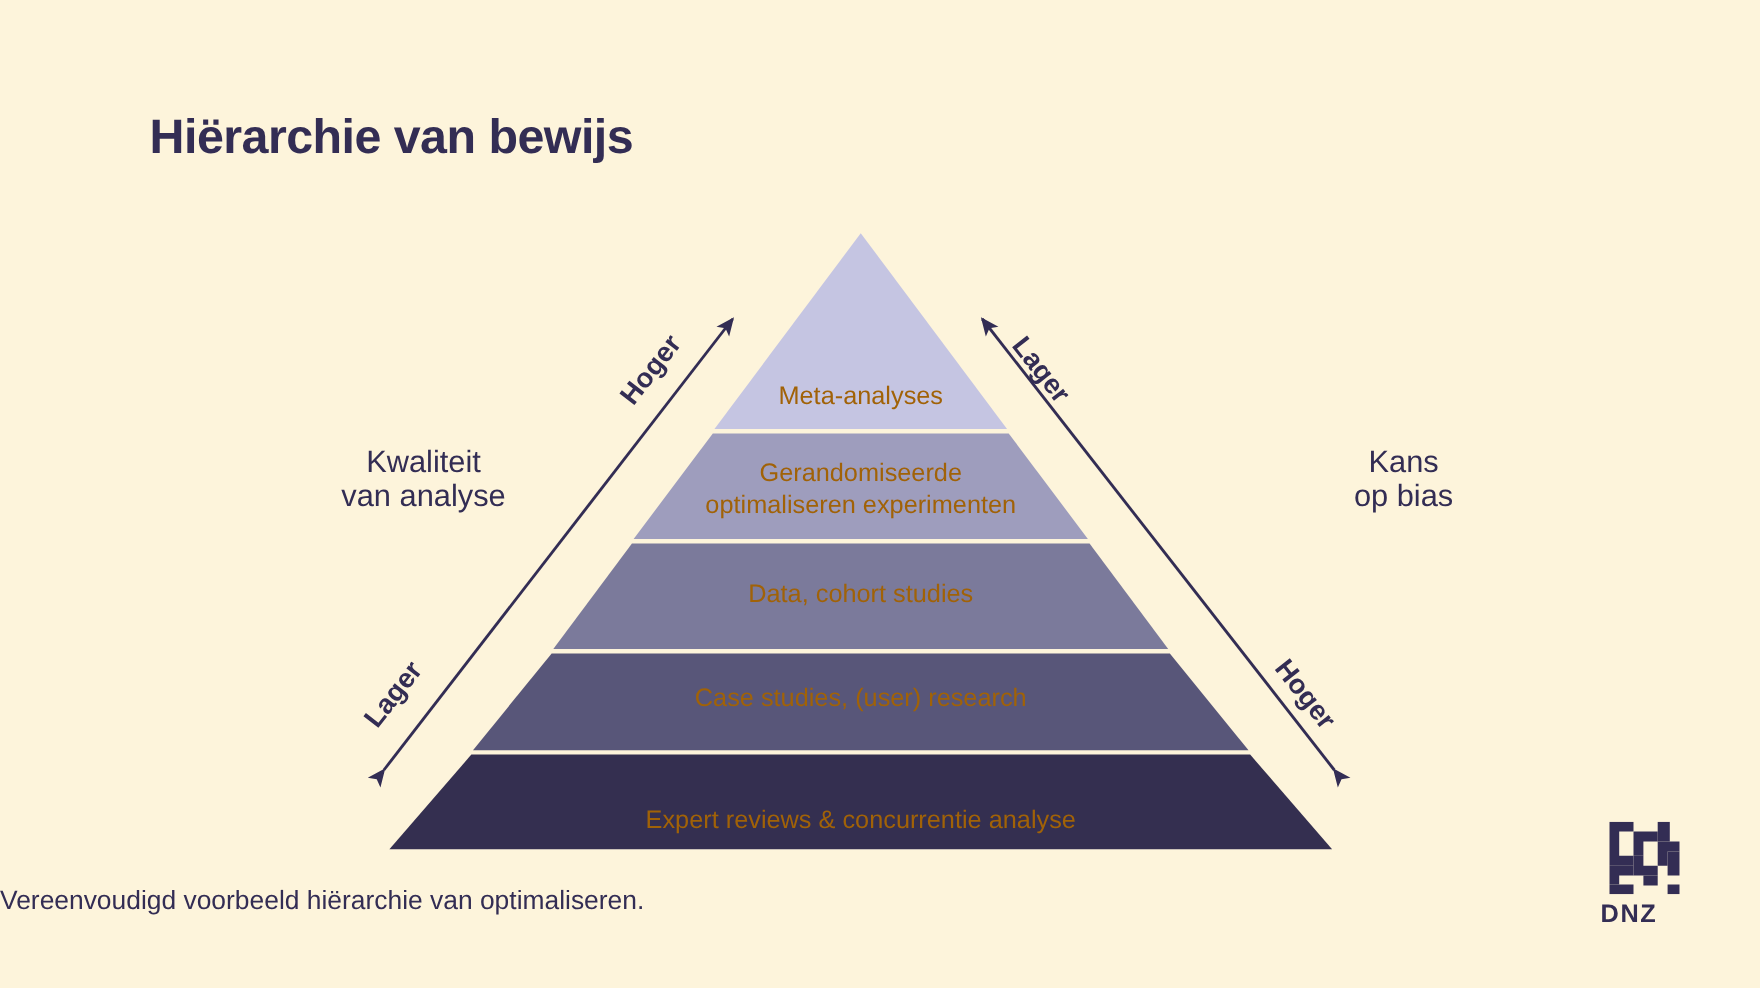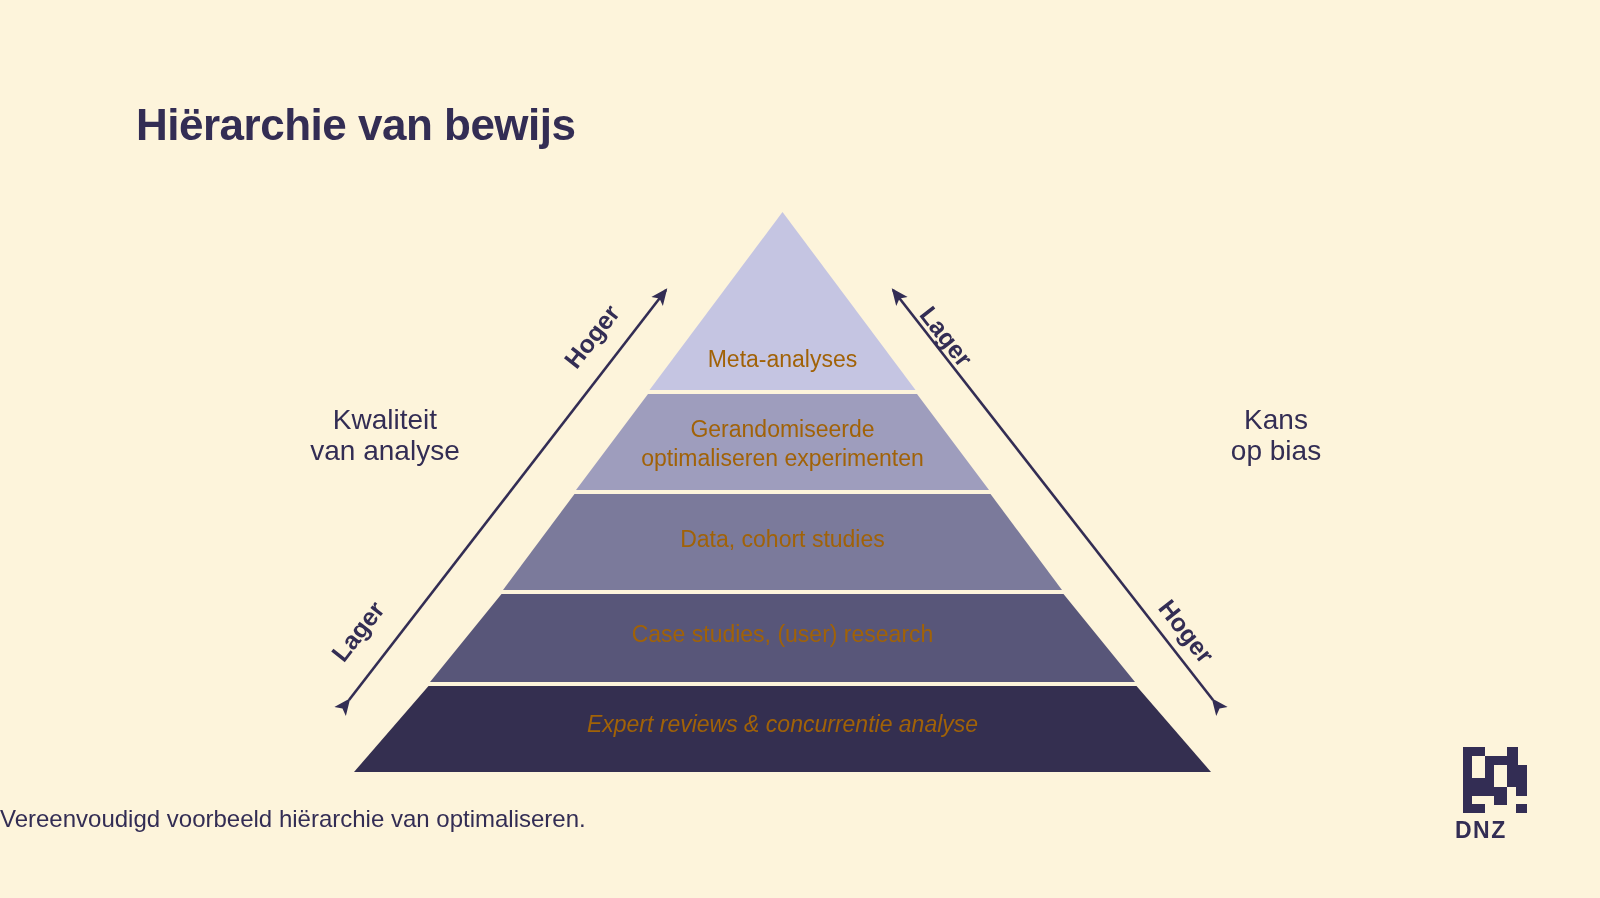--- a/index.html
+++ b/index.html
@@ -146,21 +146,21 @@
 
     <div class="tier-label" style="top:140px;">Meta-analyses</div>
 
     <div class="tier-label" style="top:210px;">Gerandomiseerde
 optimaliseren experimenten</div>
 
     <div class="tier-label" style="top:308px;margin-top:12px;">Data, cohort studies</div>
 
     <div class="tier-label" style="top:415px;text-align:center;">Case studies, (user) research</div>
 
-    <div class="tier-label" style="top:505px;font-style:italic;">Expert reviews &amp; concurrentie analyse</div>
+    <div class="tier-label" style="top:526px;">Expert reviews &amp; concurrentie analyse</div>
   </div>
 
   <svg style="position:absolute;left:0;top:0;width:1600px;height:898px;pointer-events:none;" viewBox="0 0 1600 898">
     <defs>
       <marker id="arrowhead" markerWidth="7" markerHeight="7" refX="5.6" refY="3.2" orient="auto">
         <path d="M0,0.4 L6.4,3.2 L0,6 L1.5,3.2 Z" fill="#332d54"></path>
       </marker>
     </defs>
 
     <line x1="349" y1="700" x2="666" y2="290" stroke="#332d54" stroke-width="2.6" marker-start="url(#arrowhead)" marker-end="url(#arrowhead)"></line>

